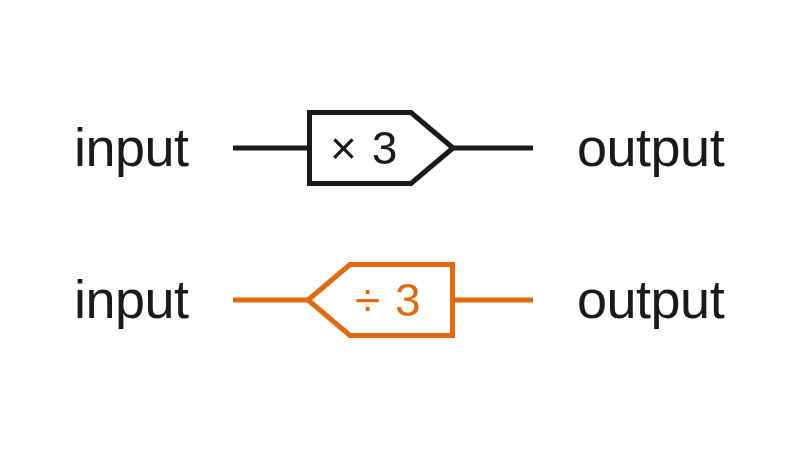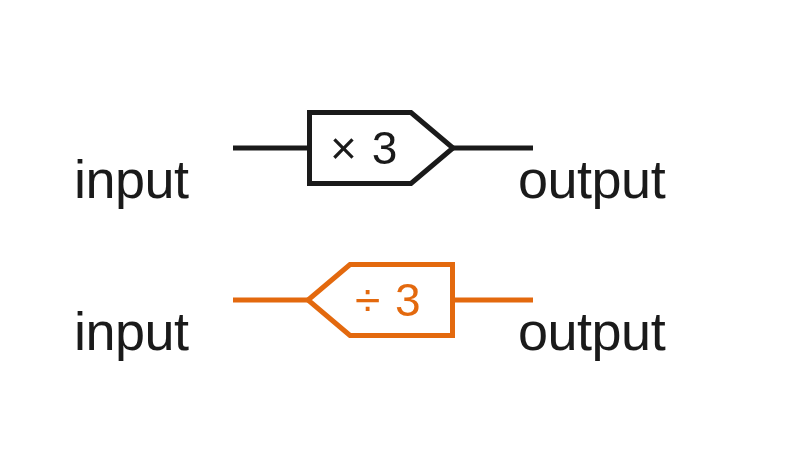--- a/index.html
+++ b/index.html
@@ -31,24 +31,23 @@
   .label {
     position: absolute;
     font-family: "Liberation Sans", sans-serif;
     font-size: 54px;
     font-weight: 400;
     letter-spacing: -0.5px;
     color: #1a1a1a;
     line-height: 1;
     white-space: nowrap;
     top: 32px;
-    margin-top: 32px;
   }
   .label.input  { left: 74px; }
-  .label.output { left: 518px; }
+  .label.output { left: 577px; }
 
   .diagram-svg {
     position: absolute;
     left: 0;
     top: 0;
     width: 800px;
     height: 120px;
     overflow: visible;
   }
 

